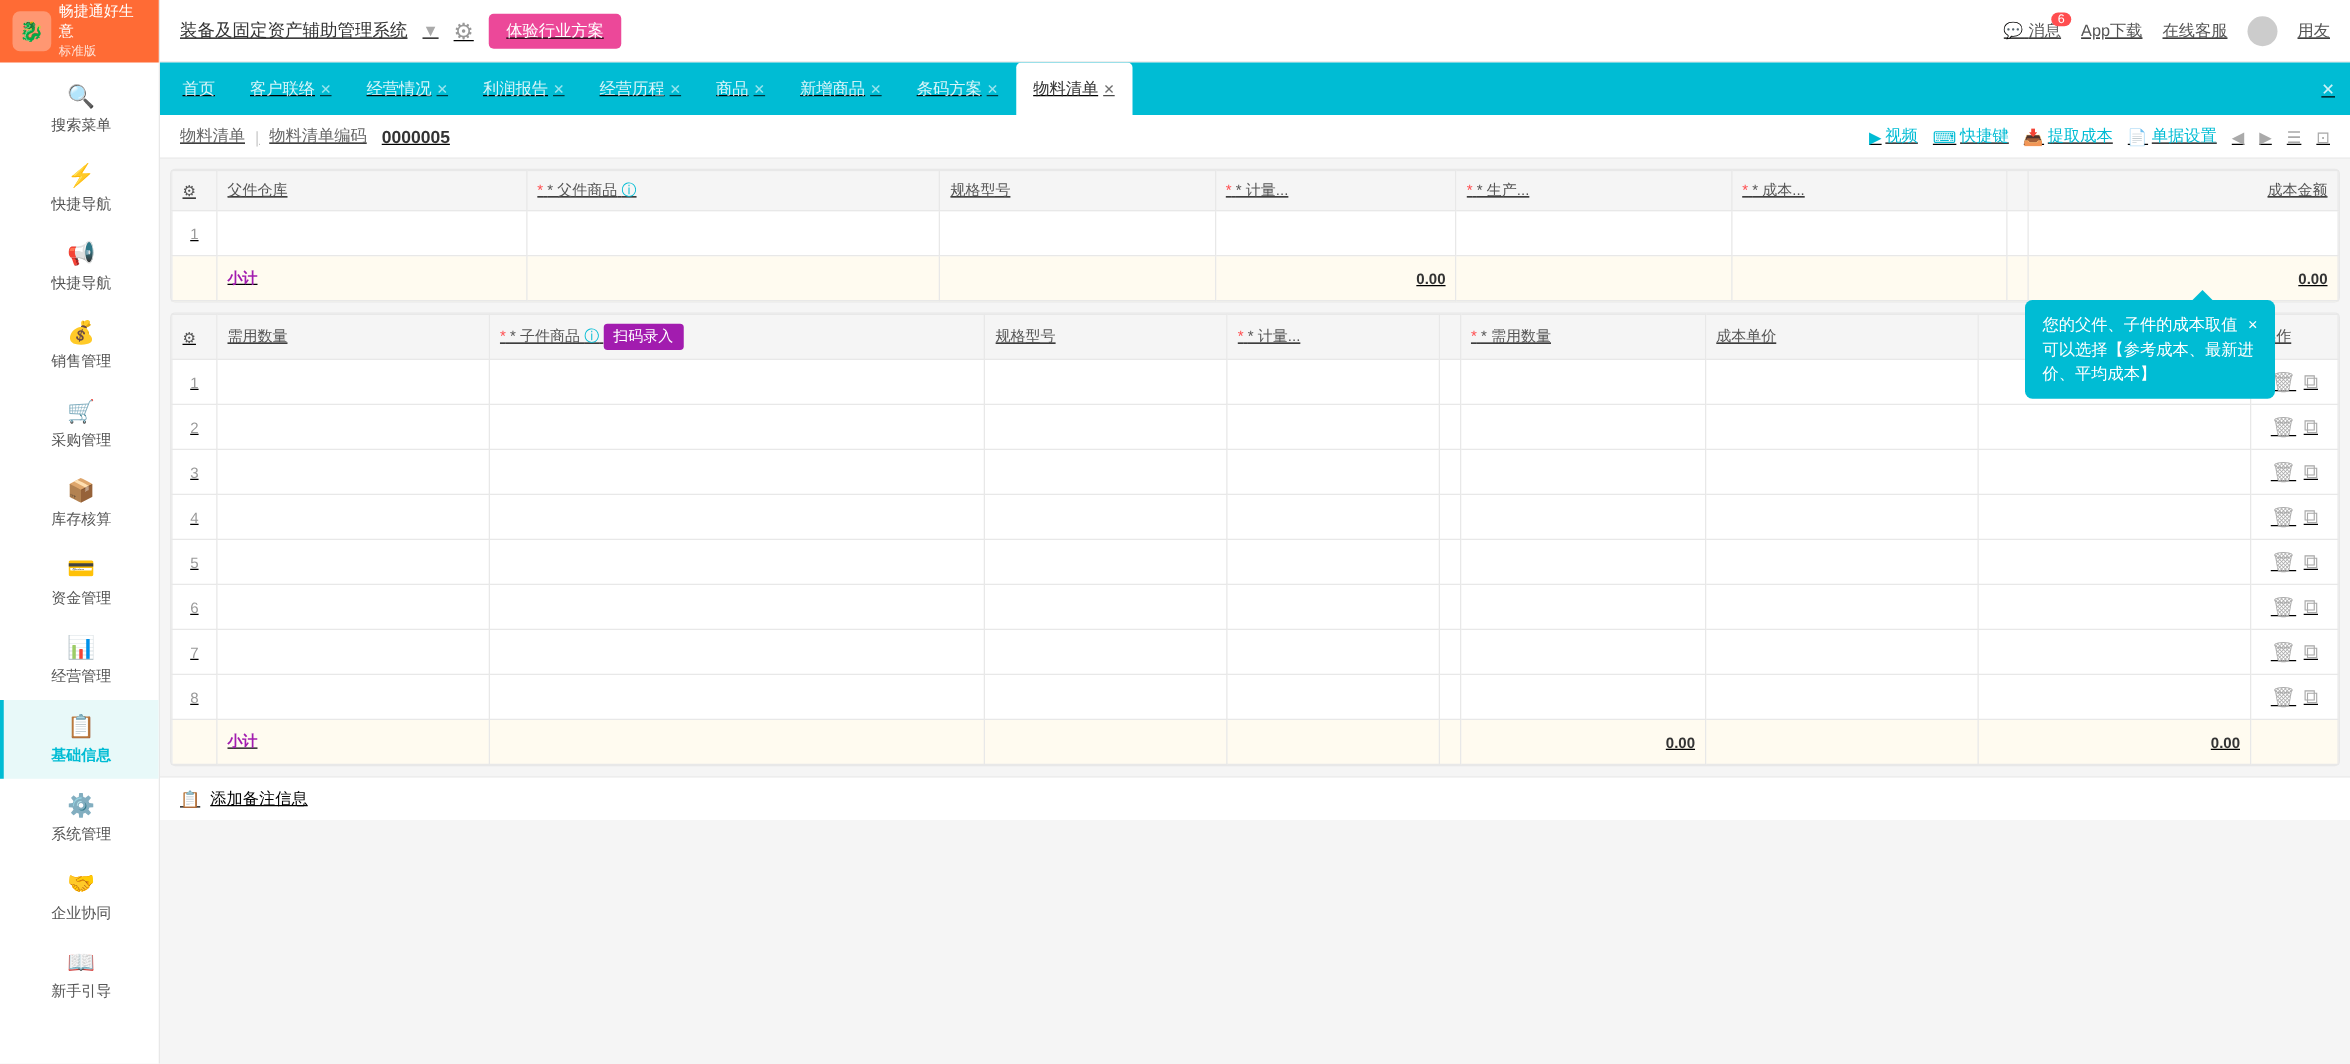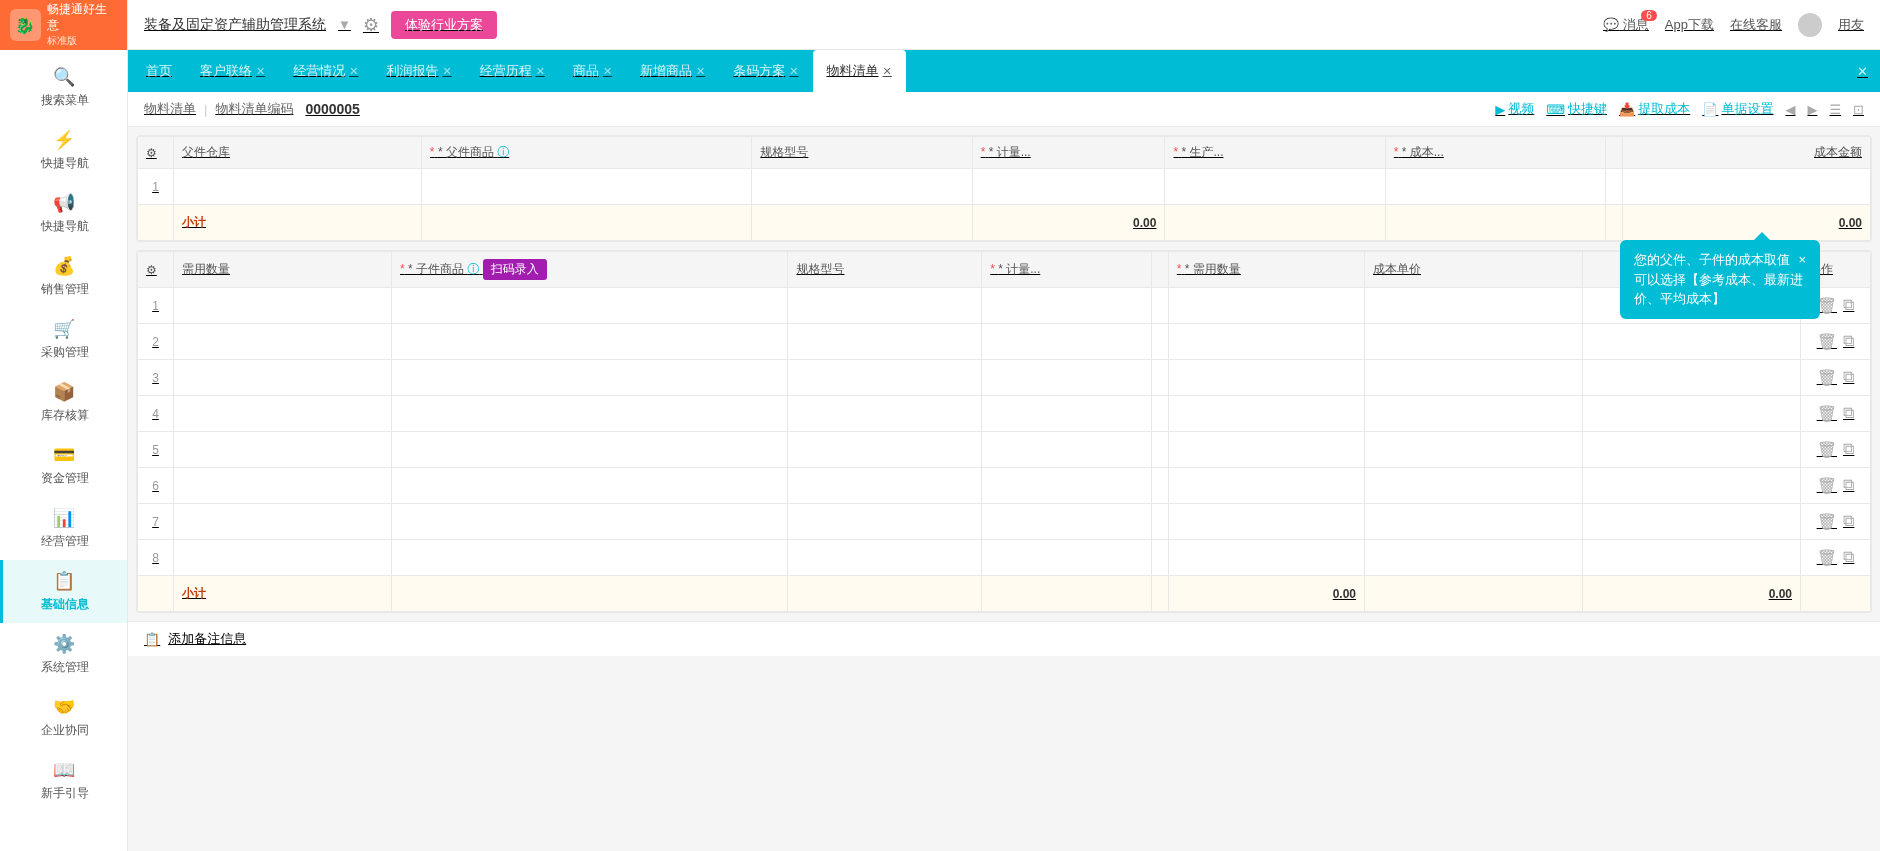--- a/index.html
+++ b/index.html
@@ -168,21 +168,21 @@
     .data-table td {
       border: 1px solid #e8e8e8;
       padding: 6px 8px;
       font-size: 12px;
       color: #333;
       height: 36px;
     }
     .data-table .row-num { color: #999; text-align: center; width: 30px; }
     .required { color: #ff4d4f; }
     .subtotal-row td { background: #fffbf0; font-weight: bold; }
-    .subtotal-label { color: #c2410c; margin-top: 48px; }
+    .subtotal-label { color: #a21caf; margin-top: 48px; }
     .align-right { text-align: right !important; }
 
     
     .scan-btn {
       background: #a21caf;
       color: #fff;
       border: none;
       padding: 2px 8px;
       border-radius: 3px;
       font-size: 12px;

